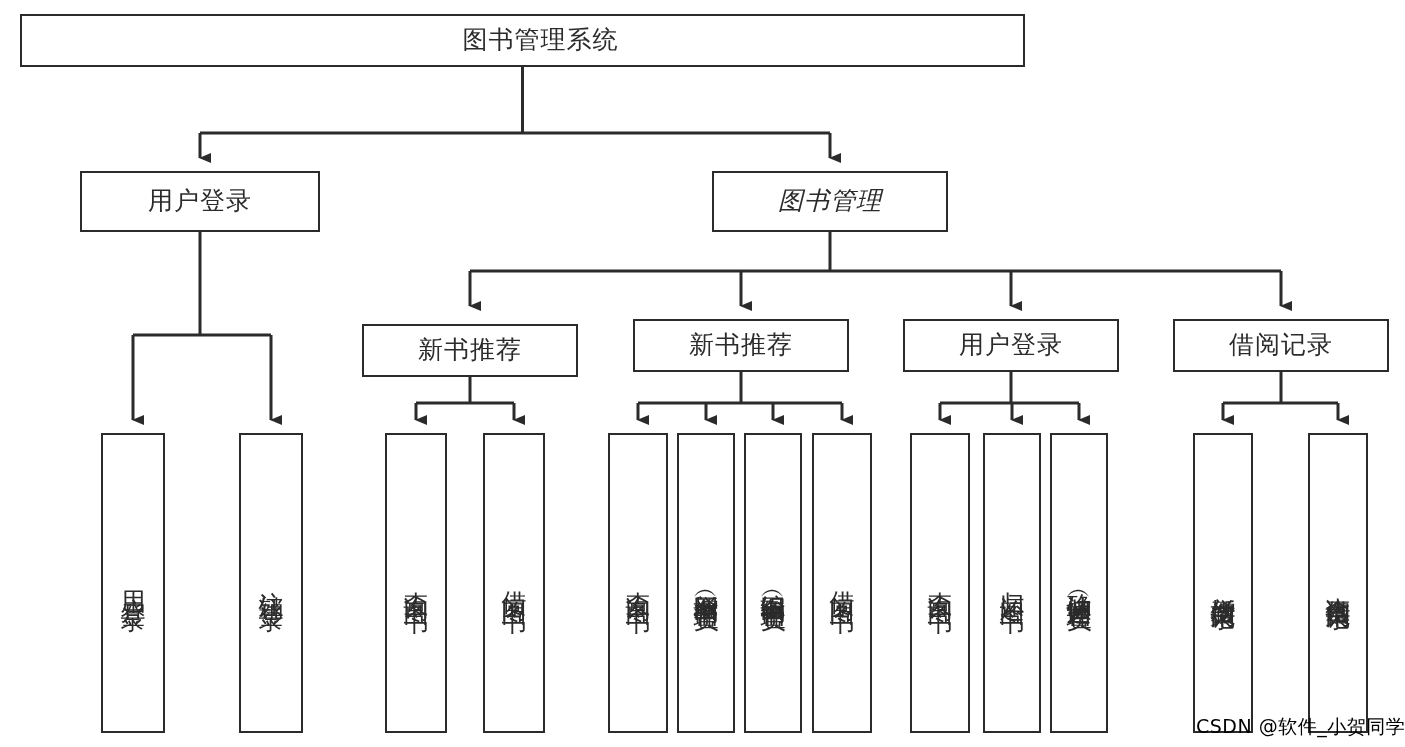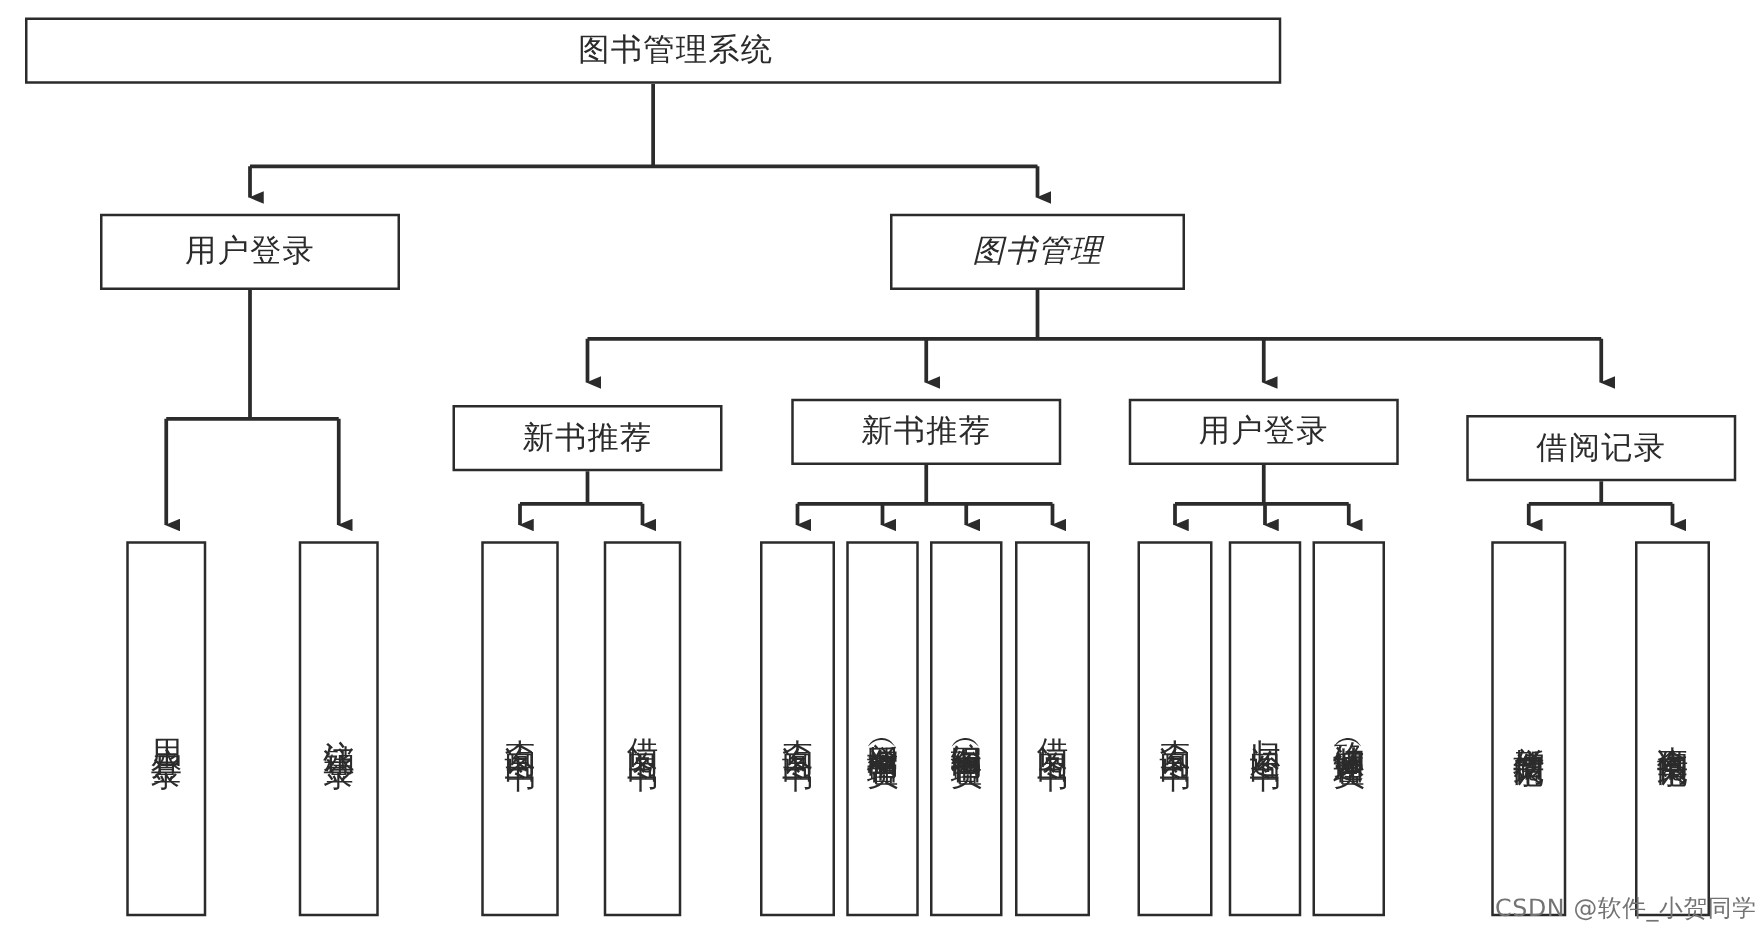--- a/index.html
+++ b/index.html
@@ -120,21 +120,21 @@
       </div>
       <div class="node horiz" style="left: 362px; top: 324px; width: 216px; height: 53px;">
         <span>新书推荐</span>
       </div>
       <div class="node horiz" style="left: 633px; top: 319px; width: 216px; height: 53px;">
         <span>新书推荐</span>
       </div>
       <div class="node horiz" style="left: 903px; top: 319px; width: 216px; height: 53px;">
         <span>用户登录</span>
       </div>
-      <div class="node horiz" style="left: 1173px; top: 319px; width: 216px; height: 53px; margin-top: 13px;">
+      <div class="node horiz" style="left: 1173px; top: 319px; width: 216px; height: 53px;">
         <span>借阅记录</span>
       </div>
       <div class="node vert" style="left: 101px; top: 433px; width: 64px; height: 300px;">
         <span>用户登录</span>
       </div>
       <div class="node vert" style="left: 239px; top: 433px; width: 64px; height: 300px;">
         <span>注销登录</span>
       </div>
       <div class="node vert" style="left: 385px; top: 433px; width: 62px; height: 300px;">
         <span>查询图书</span>
@@ -164,15 +164,15 @@
         <span>确认归还（管理员）</span>
       </div>
       <div class="node vert tight" style="left: 1193px; top: 433px; width: 60px; height: 300px;">
         <span>新增借阅记录</span>
       </div>
       <div class="node vert tight" style="left: 1308px; top: 433px; width: 60px; height: 300px;">
         <span>查询借阅记录</span>
       </div>
     </div>
 
-  <div class="watermark" style="left: 1196px; top: 714px; color: #737373;">CSDN @软件_小贺同学</div>
+  <div class="watermark" style="left: 1196px; top: 714px; color: #000000;">CSDN @软件_小贺同学</div>
 
 </div>
 
 </body></html>

